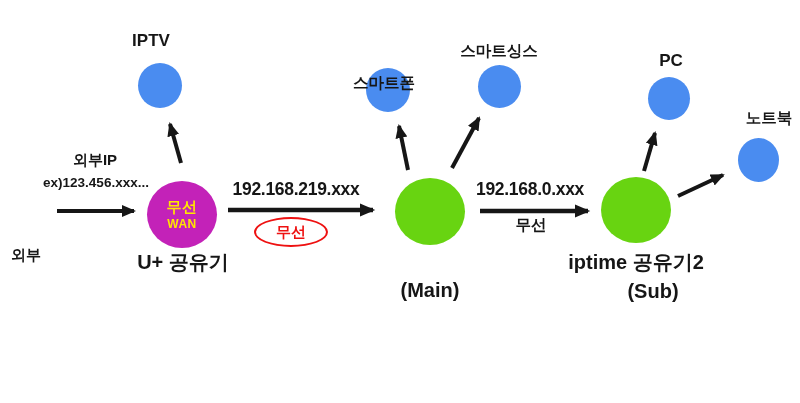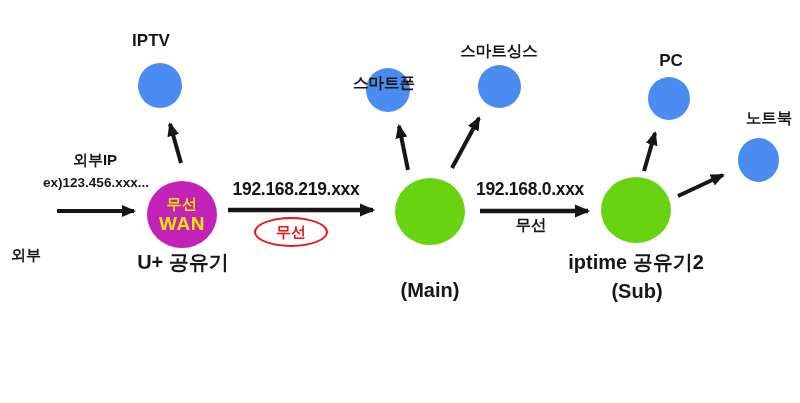--- a/index.html
+++ b/index.html
@@ -11,21 +11,21 @@
   .arrows { position: absolute; left: 0; top: 0; width: 800px; height: 403px; }
   .node { position: absolute; border-radius: 50%; }
   .node.device { background: #4a8cf0; }
   .node.router { background: #68d411; }
   .node.wan {
     background: #c322b8; color: #ffe600;
     display: flex; flex-direction: column; align-items: center; justify-content: center;
     font-weight: 800; line-height: 1.05; padding-top: 1px;
   }
   .wan-l1 { font-size: 15px; letter-spacing: 0.5px; }
-  .wan-l2 { font-size: 19px; margin-top: 3px; letter-spacing: 0.5px; text-align: center; }
+  .wan-l2 { font-size: 12px; margin-top: 3px; letter-spacing: 0.5px; text-align: center; }
   .lbl {
     position: absolute; color: #161616; font-weight: 800; white-space: nowrap;
     text-align: center; line-height: 1.1;
   }
   .ip { font-size: 17.5px; letter-spacing: -0.3px; }
   .small { font-size: 13.5px; }
   .cap { font-size: 20px; }
   .dev { font-size: 15.5px; }
   .badge {
     position: absolute; left: 254px; top: 217px; width: 74px; height: 30px;
@@ -82,15 +82,15 @@
   <div class="lbl ip" style="left:463px; top:180px; width:134px;">192.168.0.xxx</div>
   <div class="lbl dev" style="left:501px; top:216px; width:60px;">무선</div>
 
   <div class="badge">
     <span>무선</span>
   </div>
 
   <div class="lbl cap" style="left:122px; top:251px; width:122px;">U+ 공유기</div>
   <div class="lbl cap" style="left:370px; top:279px; width:120px;">(Main)</div>
   <div class="lbl cap" style="left:564px; top:251px; width:144px;">iptime 공유기2</div>
-  <div class="lbl cap" style="left:577px; top:280px; width:120px;text-align:center;">(Sub)</div>
+  <div class="lbl cap" style="left:593px; top:280px; width:120px;text-align:center;">(Sub)</div>
 
 </div>
 
 </body></html>

